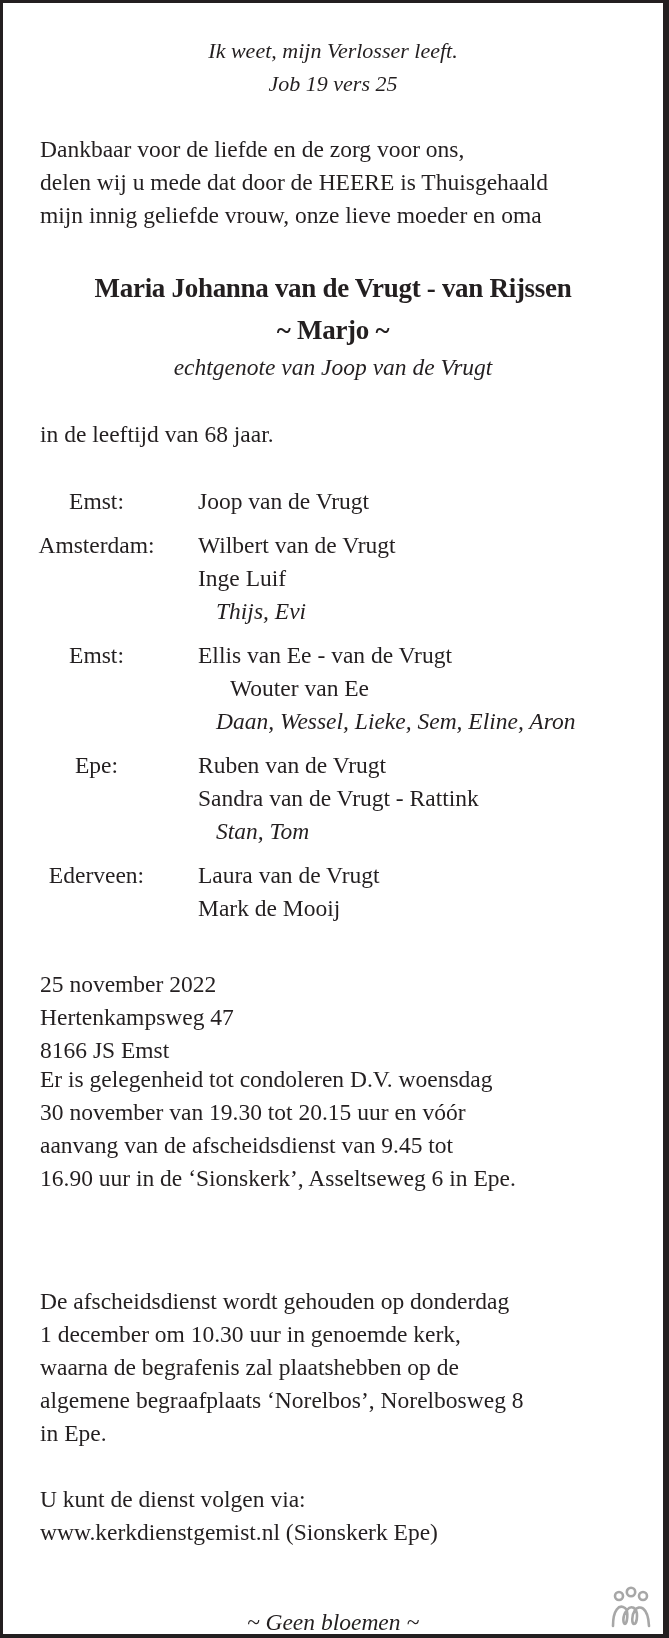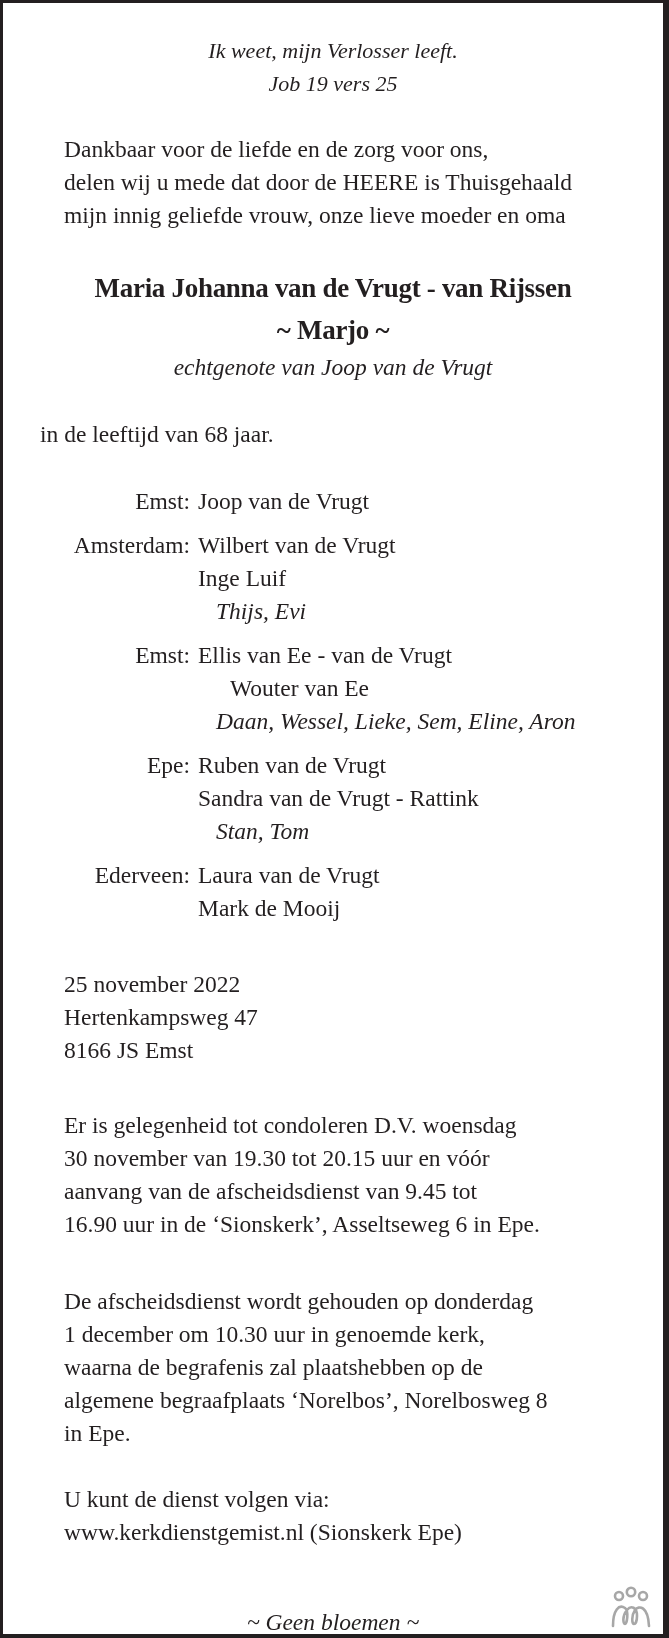--- a/index.html
+++ b/index.html
@@ -9,22 +9,22 @@
     background: #ffffff; color: #231f20;
     font-family: "Liberation Serif", "DejaVu Serif", serif;
   }
   .abs { position: absolute; white-space: nowrap; }
   .center { left: 0; right: 0; text-align: center; }
   .it { font-style: italic; }
   .txt { font-size: 23.5px; line-height: 33px; }
   .verse { font-size: 22px; line-height: 33px; }
   .name { font-size: 27px; font-weight: bold; line-height: 40px; letter-spacing: -0.3px; }
   .para { left: 37px; font-size: 23.5px; line-height: 33px; }
-  .para div { white-space: nowrap; margin-left: 24px; }
-  .fam-label { position: absolute; width: 187px; left: 0; text-align: right; font-size: 23.5px; line-height: 33px; }
+  .para div { white-space: nowrap; }
+  .fam-label { position: absolute; width: 187px; left: 0; text-align: center; font-size: 23.5px; line-height: 33px; }
   .fam-name { position: absolute; left: 195px; font-size: 23.5px; line-height: 33px; white-space: nowrap; }
   .fam-kids { position: absolute; left: 213px; font-size: 23.5px; line-height: 33px; font-style: italic; white-space: nowrap; }
   .logo { position: absolute; left: 607px; top: 1583px; width: 42px; height: 42px; }
 </style>
 </head>
 <body>
 
 <div class="card">
 
   <div class="abs center it verse" style="top:31px;">Ik weet, mijn Verlosser leeft.</div>
@@ -66,21 +66,21 @@
     <div class="fam-name" style="top:856px;">Laura van de Vrugt</div>
     <div class="fam-name" style="top:889px;">Mark de Mooij</div>
   </div>
 
   <div class="abs para" style="top:965px;">
     <div>25 november 2022</div>
     <div>Hertenkampsweg 47</div>
     <div>8166 JS  Emst</div>
   </div>
 
-  <div class="abs para" style="top:1106px;">
+  <div class="abs para" style="top:1060px;">
     <div>Er is gelegenheid tot condoleren D.V. woensdag</div>
     <div>30 november van 19.30 tot 20.15 uur en vóór</div>
     <div>aanvang van de afscheidsdienst van 9.45 tot</div>
     <div>16.90 uur in de ‘Sionskerk’, Asseltseweg 6 in Epe.</div>
   </div>
 
   <div class="abs para" style="top:1282px;">
     <div>De afscheidsdienst wordt gehouden op donderdag</div>
     <div>1 december om 10.30 uur in genoemde kerk,</div>
     <div>waarna de begrafenis zal plaatshebben op de</div>

